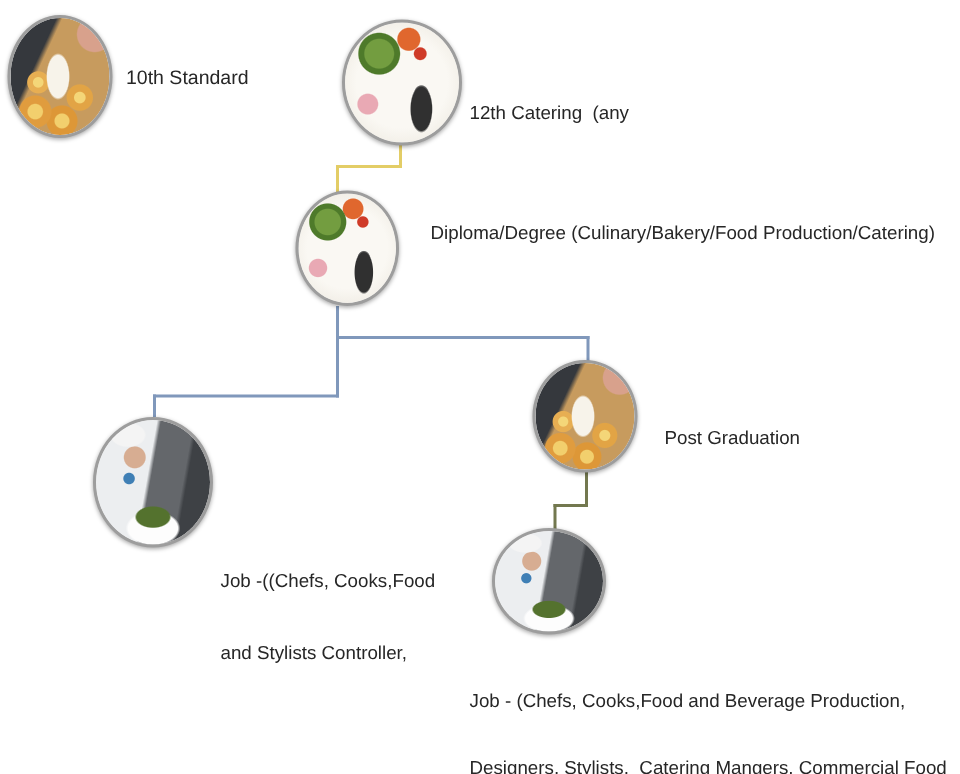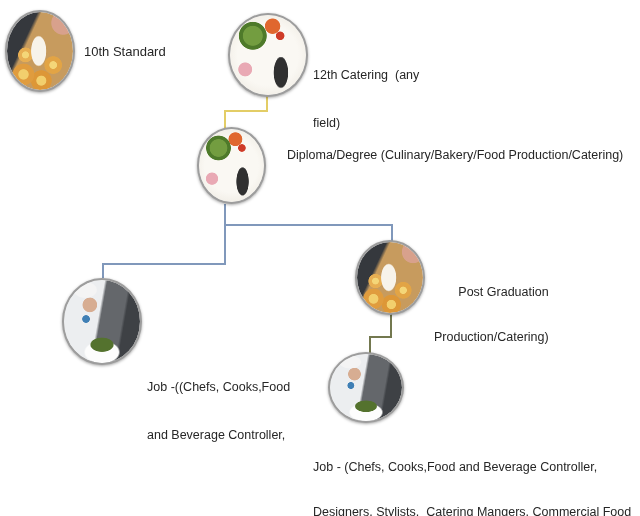--- a/index.html
+++ b/index.html
@@ -99,38 +99,36 @@
       <div class="photo photo-chef"></div>
     </div>
   <div class="node" style="left:328px;top:352px;width:76px;height:71px;">
       <div class="photo photo-chef"></div>
     </div>
 
   <div class="label label-10th">10th Standard</div>
 
   <div class="label label-12th">
     <div>12th Catering  (any</div>
-    <div>field)</div>
   </div>
 
   <div class="label label-diploma">Diploma/Degree (Culinary/Bakery/Food Production/Catering)</div>
 
   <div class="label label-pg">
     <div class="indent">Post Graduation</div>
-    <div>Production/Catering)</div>
   </div>
 
   <div class="label label-jobL">
     <div>Job -((Chefs, Cooks,Food</div>
-    <div>and Beverage Controller,</div>
+    <div>and Stylists Controller,</div>
     
     
     
     
   </div>
 
   <div class="label label-jobB">
-    <div>Job - (Chefs, Cooks,Food and Beverage Controller,</div>
+    <div>Job - (Chefs, Cooks,Food and Beverage Production,</div>
     <div>Designers, Stylists,  Catering Mangers, Commercial Food</div>
     
   </div>
 
 </div>
 
 </body></html>

